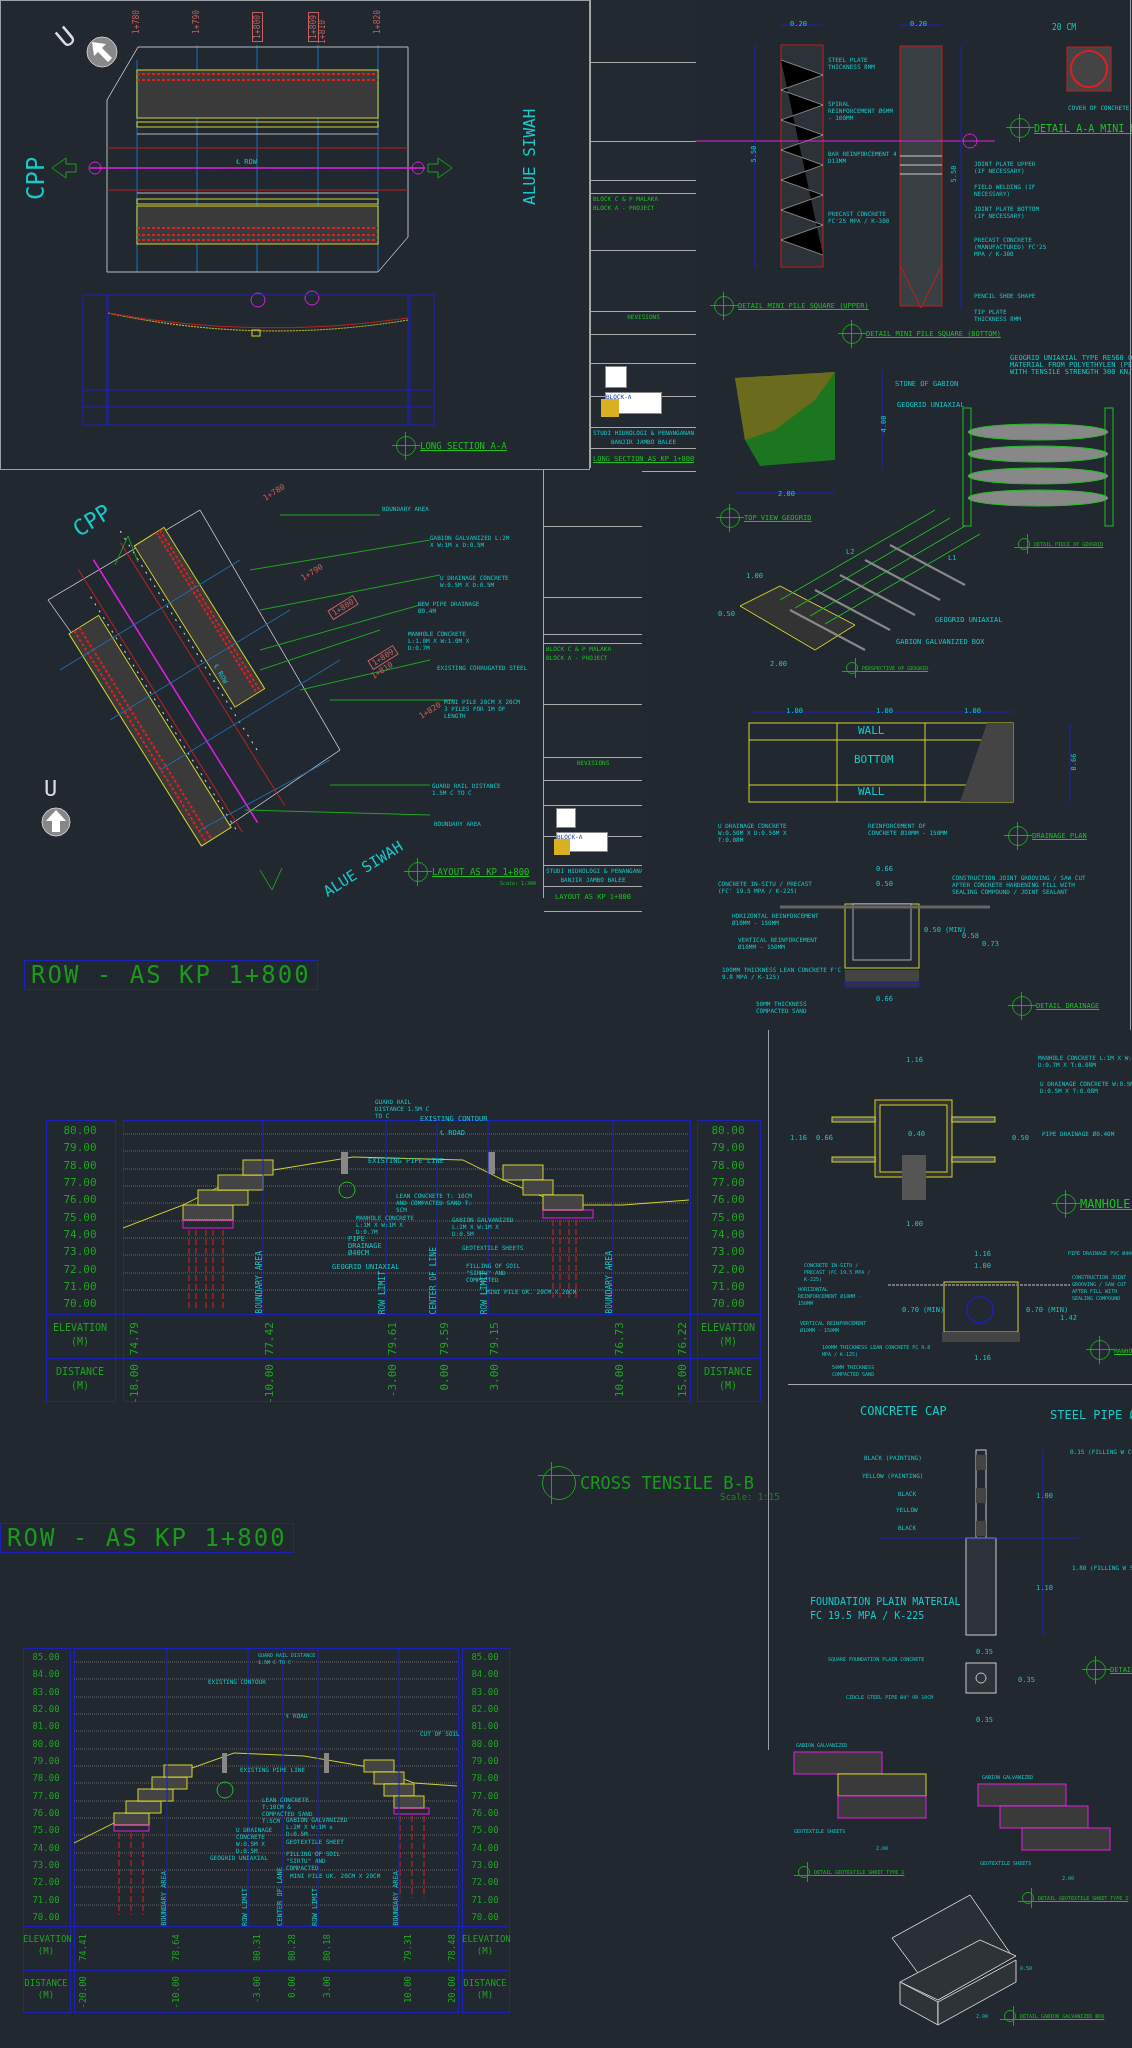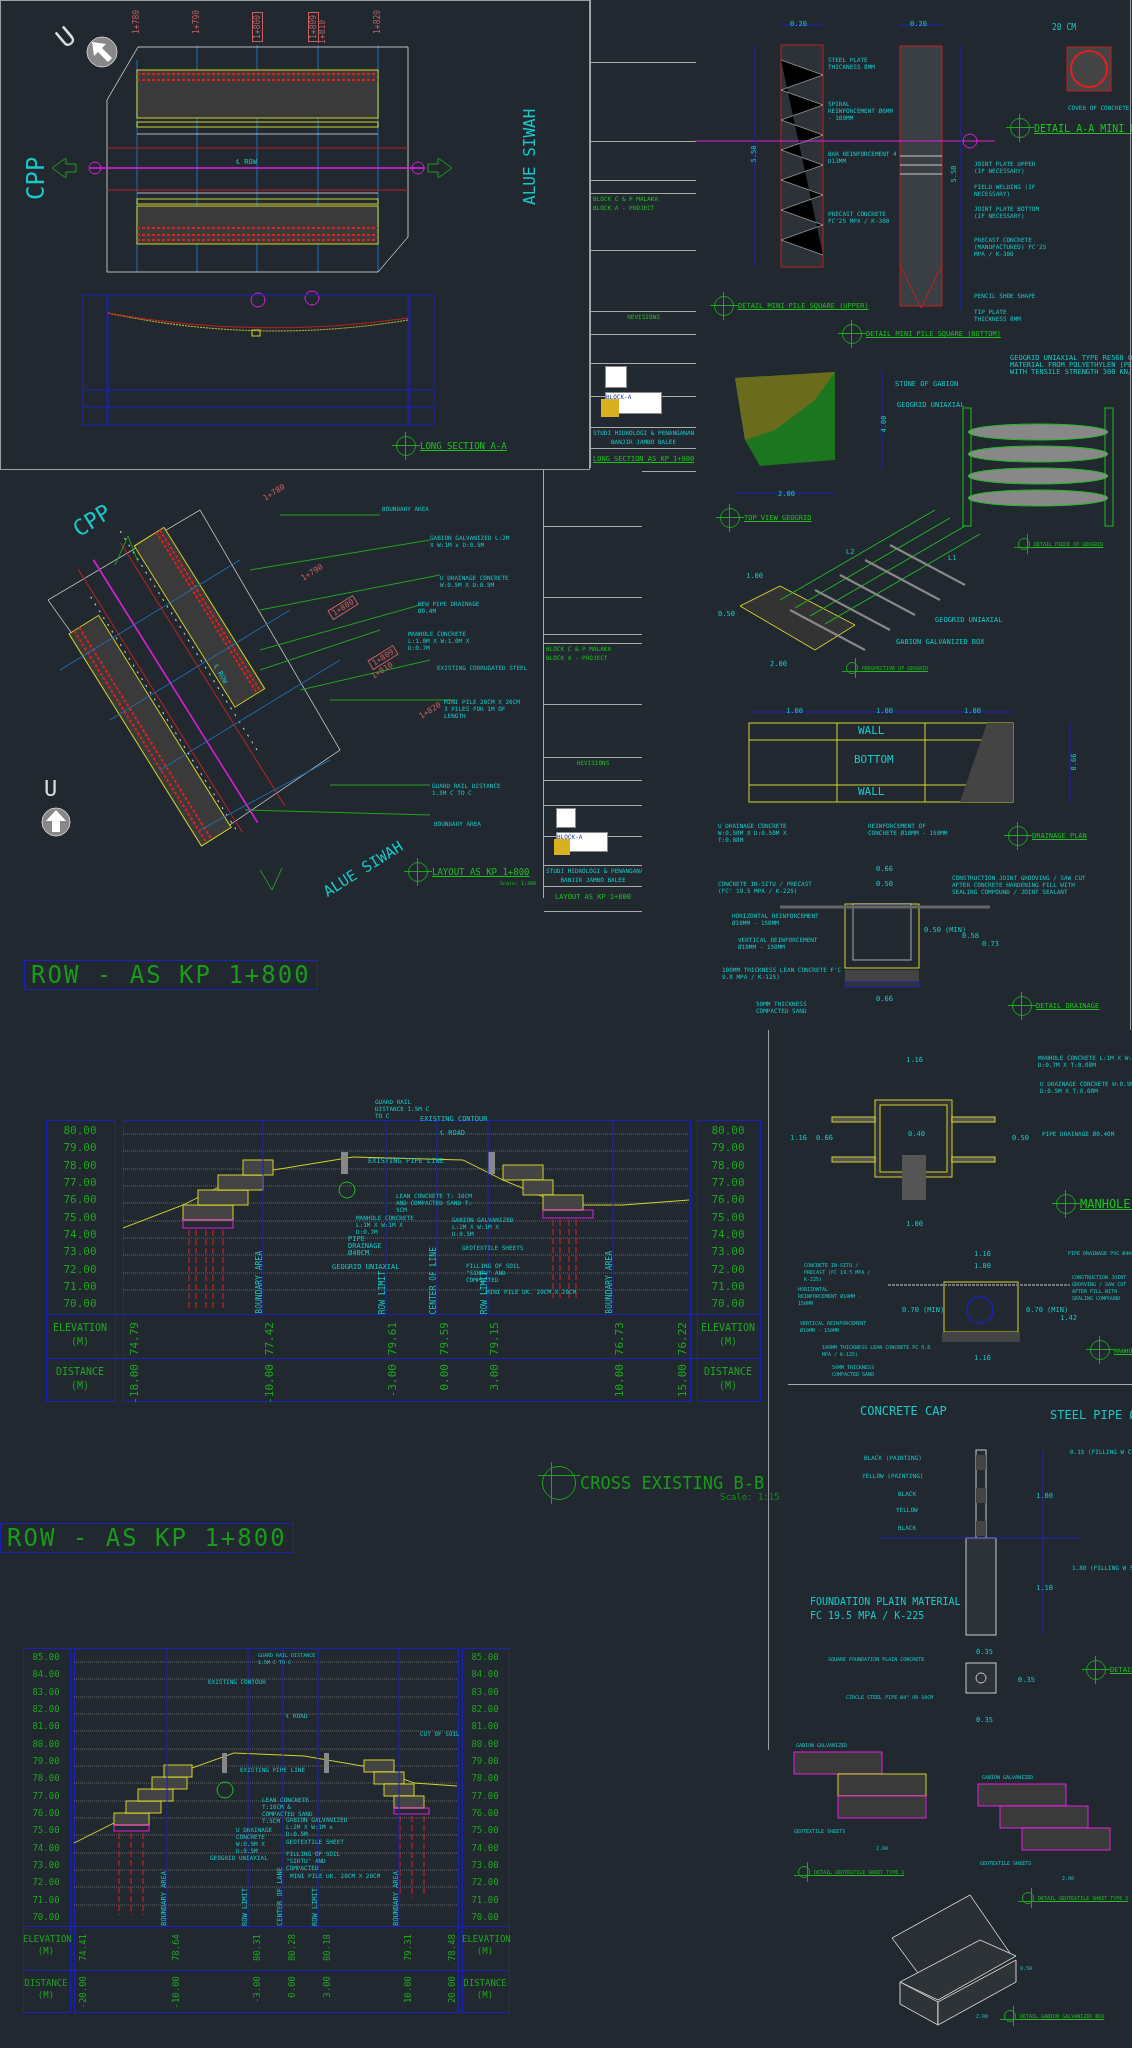--- a/index.html
+++ b/index.html
@@ -572,21 +572,21 @@
     <span class="t" style="font-size:12px;">MANHOLE PLAN</span>
   </div>
 <div class="title-mark" style="left:1090px;top:1340px;">
     <span class="ring"></span>
     <span class="t" style="font-size:6px;">MANHOLE</span>
   </div>
 <div class="abs" style="left:788px;top:1384px;width:344px;border-top:1px solid #aaa;"></div>
 
 <div class="title-mark" style="left:542px;top:1466px;">
   <span class="ring" style="width:32px;height:32px;"></span>
-  <span style="color:#1a9a1a;font-size:17px;white-space:nowrap;">CROSS EXISTING B-B</span>
+  <span style="color:#1a9a1a;font-size:17px;white-space:nowrap;">CROSS TENSILE B-B</span>
 </div>
 <div class="abs green" style="left:720px;top:1492px;font-size:9px;color:#1a8a1a;">Scale: 1:15</div>
 
 <div class="bigtitle" style="left:0;top:1523px;font-size:24px;">ROW - AS KP 1+800</div>
 
 <svg class="abs" style="left:780px;top:1380px;" width="352" height="350">
   <rect x="196" y="70" width="10" height="160" fill="#222930" stroke="#ccc"></rect>
   <rect x="196" y="75" width="10" height="15" fill="#444"></rect>
   <rect x="196" y="108" width="10" height="15" fill="#444"></rect>
   <rect x="196" y="141" width="10" height="15" fill="#444"></rect>

